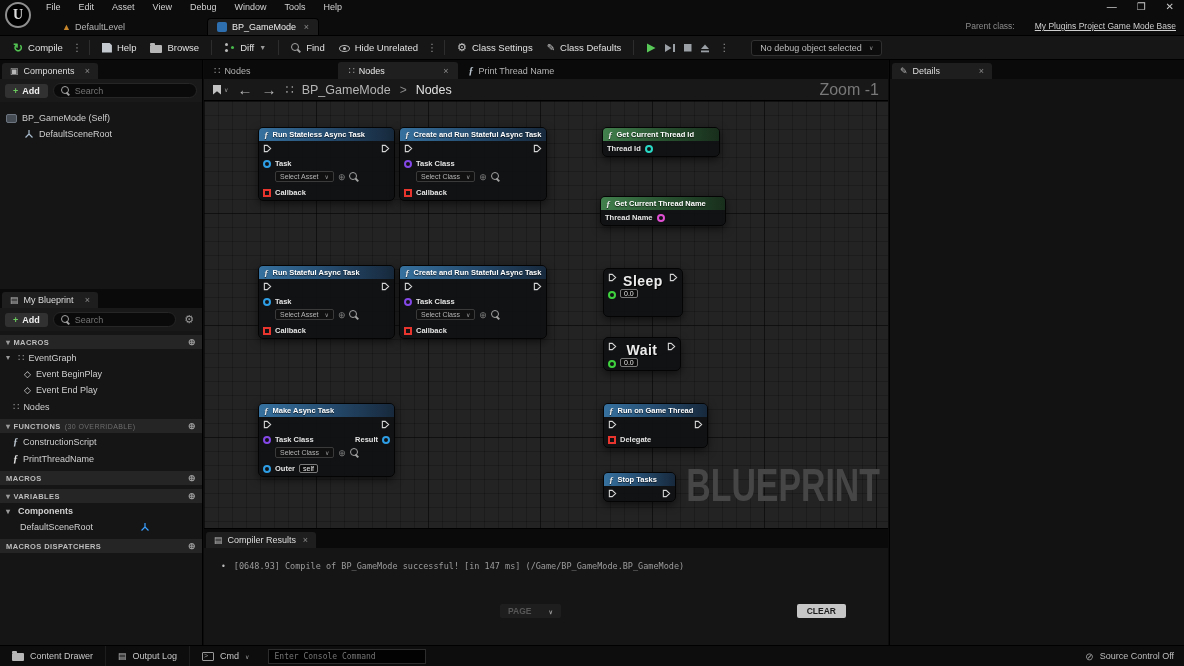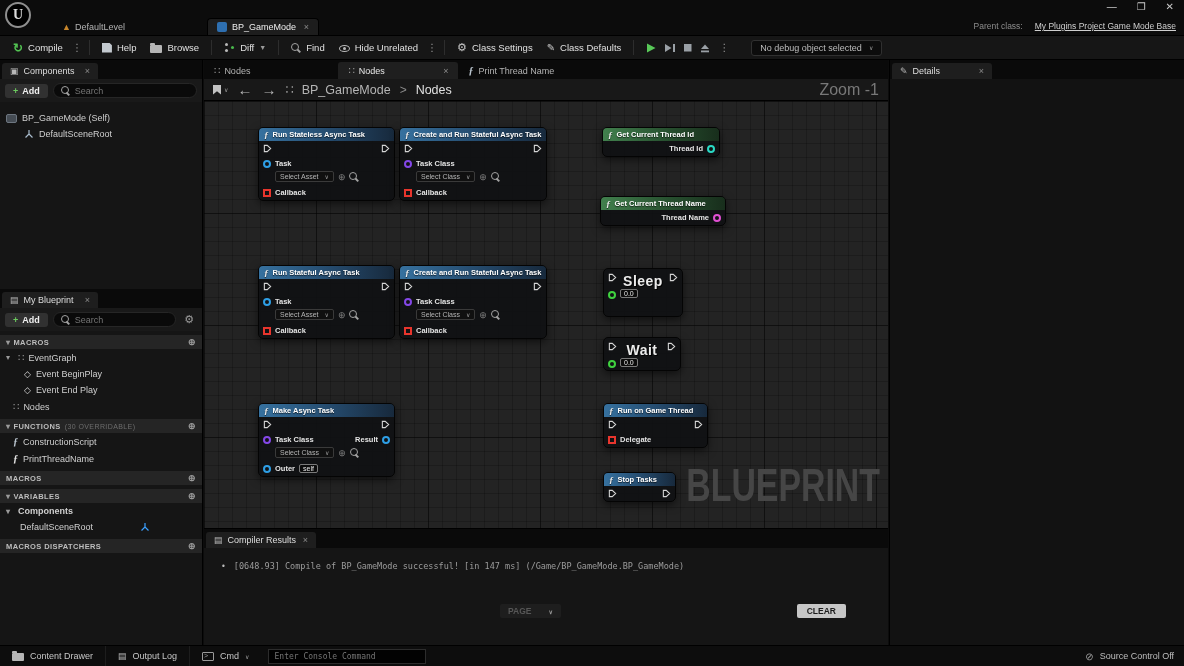--- a/index.html
+++ b/index.html
@@ -15,21 +15,21 @@
   .menu-item{padding:1px 9px;font-size:9px;color:#d2d2d2}
   .win-controls{position:absolute;right:10px;top:1px;display:flex;gap:20px;align-items:center;
     color:#c9c9c9;font-size:10px}
   .asset-tabs{position:absolute;left:52px;top:15px;height:20px;display:flex;align-items:flex-end;font-size:9px}
   .level-tab{display:flex;align-items:center;gap:4px;padding:3px 10px;color:#b3b3b3}
   .warn{color:#c8862b;font-size:9px}
   .bp-tab{display:flex;align-items:center;gap:5px;background:#1d1d1d;border:1px solid #000;border-bottom:none;
     border-radius:4px 4px 0 0;padding:3px 9px;color:#ededed;margin-left:72px;min-width:112px}
   .bp-ico{width:10px;height:10px;border-radius:2px;background:#2e6fb0;display:inline-block}
   .tab-x{color:#8a8a8a;margin-left:auto;font-size:9px}
-  .parent-class{position:absolute;right:8px;top:21px;font-size:8.5px;display:flex;gap:12px;align-items:center}
+  .parent-class{position:absolute;right:8px;top:21px;font-size:8.5px;display:flex;gap:20px;align-items:center}
   .pc-label{color:#8d8d8d}
   .pc-link{color:#cfcfcf;text-decoration:underline}
 
   
   .toolbar{position:absolute;left:0;top:35px;width:1184px;height:25px;background:#161616;
     border-top:1px solid #000;border-bottom:1px solid #000;display:flex;align-items:center;
     padding:0 6px;font-size:9.5px;color:#e0e0e0}
   .tbtn{display:flex;align-items:center;gap:5px;padding:3px 7px;border-radius:3px;white-space:nowrap}
   .tsep{width:1px;height:15px;background:#2d2d2d;margin:0 5px;flex:0 0 auto}
   .kebab{color:#9a9a9a;padding:0 2px;font-size:10px}
@@ -105,21 +105,21 @@
   
   .unode{position:absolute;background:rgba(16,17,19,.94);border:1px solid #040404;border-radius:5px;
     box-shadow:0 3px 8px rgba(0,0,0,.55);color:#d9d9d9}
   .nhdr{height:13px;display:flex;align-items:center;gap:4px;padding:0 5px;border-radius:4px 4px 0 0;
     font-size:7.5px;font-weight:bold;color:#fff;text-shadow:0 1px 1px rgba(0,0,0,.65);white-space:nowrap}
   .hdr-blue{background:linear-gradient(90deg,#36719f 0%,#24496b 55%,#17293c 100%)}
   .hdr-green{background:linear-gradient(90deg,#41804d 0%,#27502f 55%,#182e1c 100%)}
   .fico{font-family:"Liberation Serif",serif;font-style:italic;font-size:9px;color:#eaeaea}
   .nrow{display:flex;align-items:center;gap:4px;padding:3px 4px;font-size:7.5px}
   .between{justify-content:space-between}
-  .rright{justify-content:flex-end}
+  .rright{justify-content:flex-start}
   .plabel{font-weight:bold;font-size:7.5px;color:#e4e4e4;white-space:nowrap}
   .ring{width:8px;height:8px;border-radius:50%;flex:0 0 auto}
   .ring.blue{border:2px solid #2e9fe6}
   .ring.purple{border:2px solid #8447e8}
   .ring.green{border:2px solid #3fd23f}
   .ring.cyan{border:2px solid #2ad9c5}
   .ring.pink{border:2px solid #e14fd2}
   .sq.red{width:8px;height:8px;border:2px solid #e8352d;flex:0 0 auto}
   .selbox{display:inline-flex;align-items:center;gap:6px;background:#101010;border:1px solid #3a3a3a;
     border-radius:2px;padding:1px 4px;font-size:7px;color:#b5b5b5;white-space:nowrap}
@@ -159,20 +159,30 @@
   .i-cmd::before{content:">";position:absolute;left:1px;top:-1px;font-size:7px;color:#9a9a9a}
   .i-log{color:#b9b9b9;font-size:9px}
   .i-slash{color:#9a9a9a;font-size:10px}
 </style>
 </head>
 <body>
 
 <div class="app">
 
   <div class="ue-logo">U</div>
+  <div class="menubar">
+    <span class="menu-item">File</span>
+    <span class="menu-item">Edit</span>
+    <span class="menu-item">Asset</span>
+    <span class="menu-item">View</span>
+    <span class="menu-item">Debug</span>
+    <span class="menu-item">Window</span>
+    <span class="menu-item">Tools</span>
+    <span class="menu-item">Help</span>
+  </div>
   <div class="win-controls">
     <span>—</span>
     <span>❐</span>
     <span>✕</span>
   </div>
   <div class="asset-tabs">
     <span class="level-tab">
       <span class="warn">▲</span>
       <span>DefaultLevel</span>
     </span>

